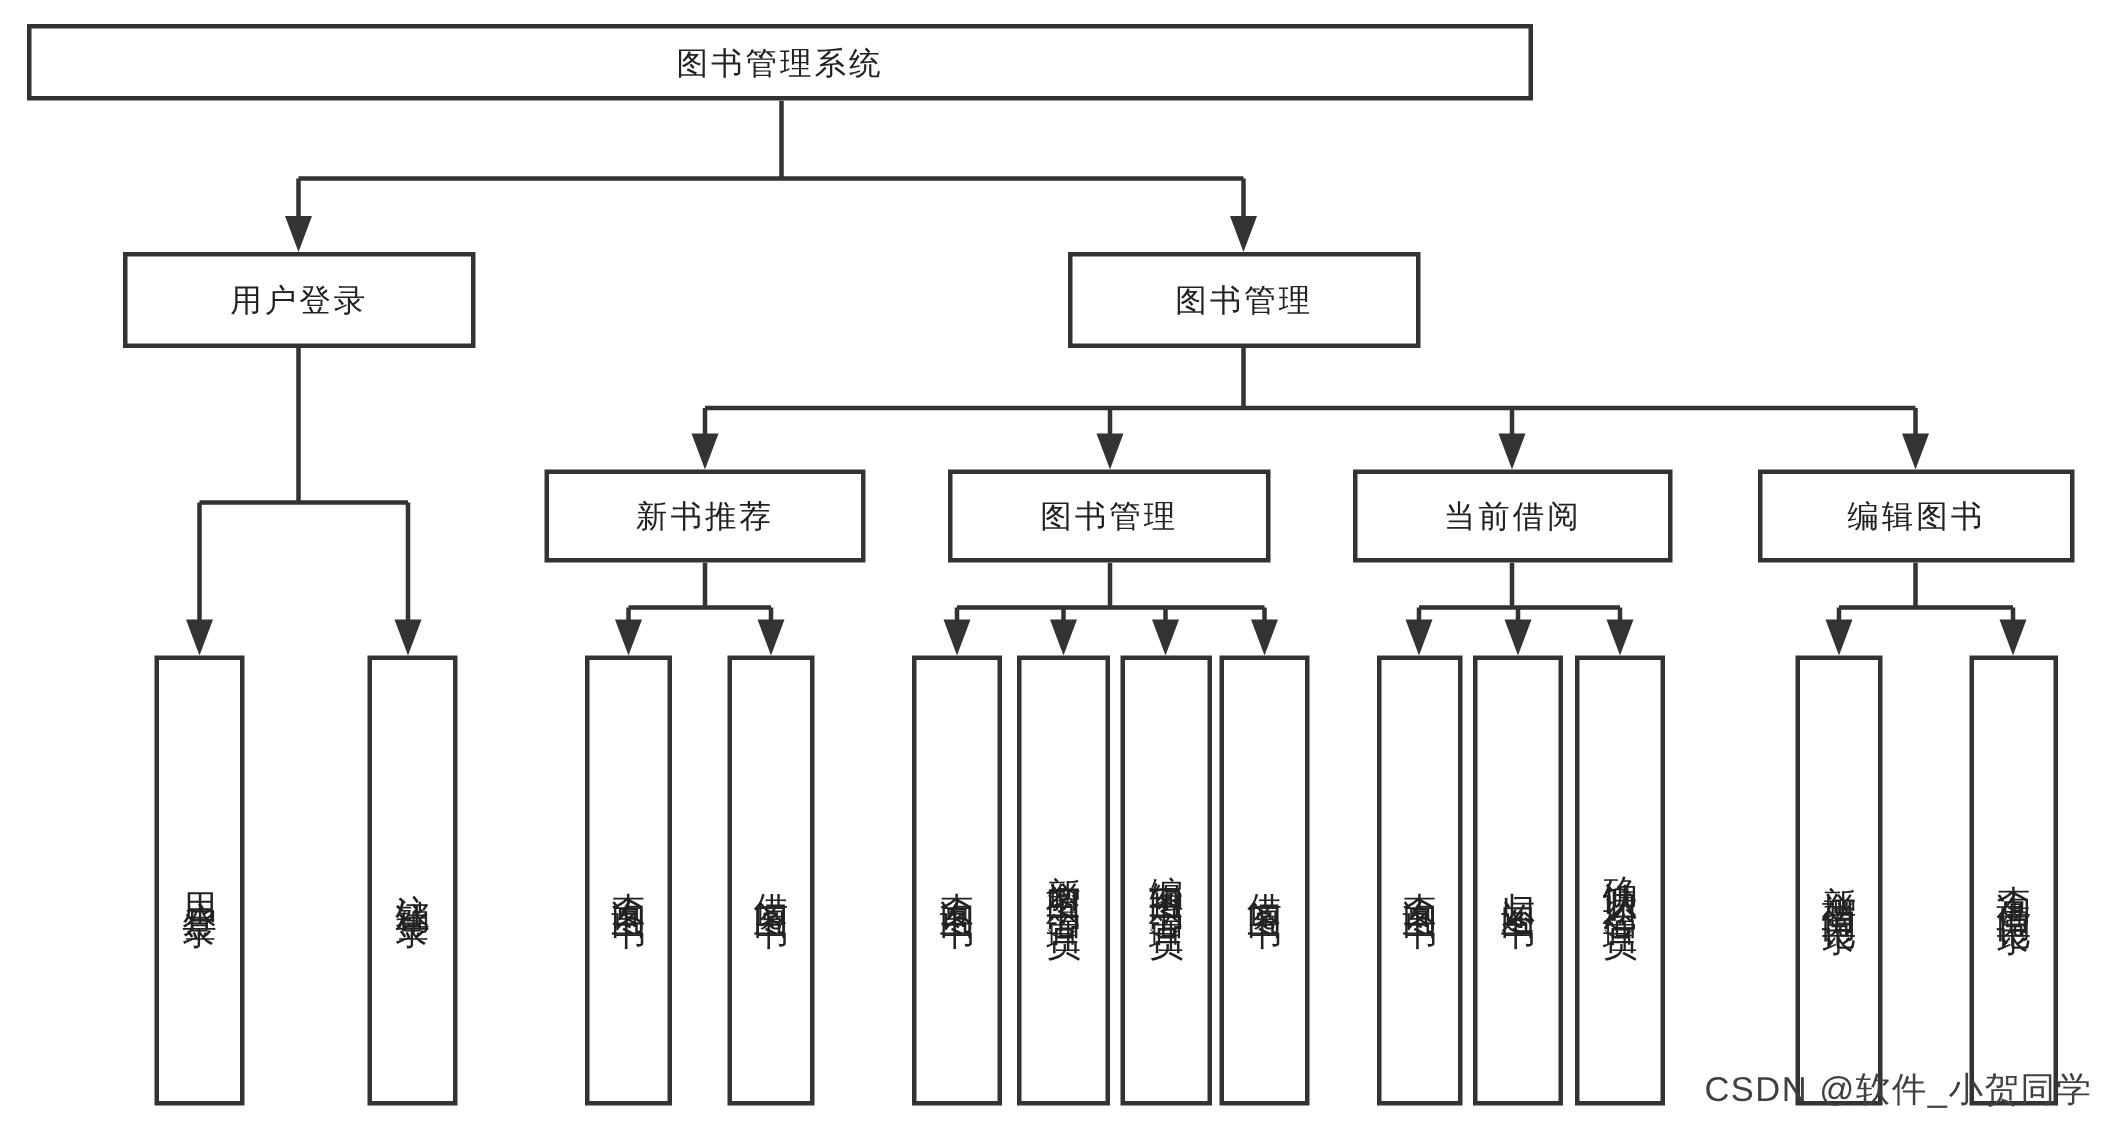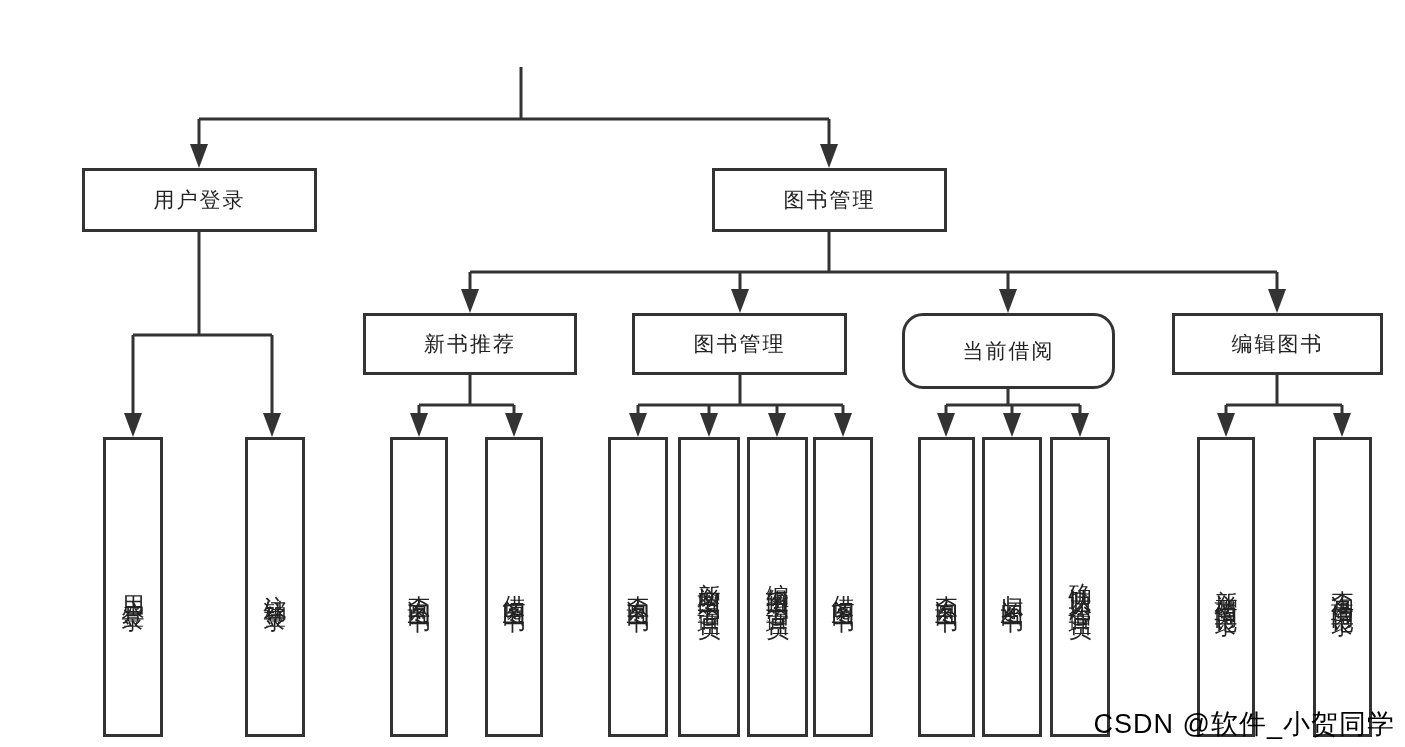--- a/index.html
+++ b/index.html
@@ -23,32 +23,32 @@
   .h-node{font-size:21px;letter-spacing:2px;white-space:nowrap;}
   .v-node{
     writing-mode:vertical-rl;
     font-size:23px;
     letter-spacing:5px;
     line-height:1;
   }
   .watermark{
     position:absolute;
     right:10px;bottom:5px;
-    color:#000000;
-    font-size:27px;
+    color:#404040;
+    font-size:23px;
     letter-spacing:1px;
     white-space:nowrap;
   }
   
   #n-root{left:18px;top:16px;width:1004px;height:51px;}
   #n-login{left:82px;top:168px;width:235px;height:64px;}
   #n-mgmt{left:712px;top:168px;width:235px;height:64px;}
   #n-newbook{left:363px;top:313px;width:214px;height:62px;}
   #n-bookborrow{left:632px;top:313px;width:215px;height:62px;}
-  #n-currentborrow{left:902px;top:313px;width:213px;height:76px;border-radius:21px;}
+  #n-currentborrow{left:902px;top:313px;width:213px;height:62px;}
   #n-borrowrecords{left:1172px;top:313px;width:211px;height:62px;}
   .leaf{top:437px;height:300px;}
   #l-userlogin{left:103px;width:60px;}
   #l-logout{left:245px;width:60px;}
   #l-query1{left:390px;width:58px;}
   #l-borrow1{left:485px;width:58px;}
   #l-query2{left:608px;width:60px;}
   #l-addbook{left:678px;width:62px;}
   #l-editbook{left:747px;width:61px;}
   #l-borrow2{left:813px;width:60px;}
@@ -96,20 +96,21 @@
       <polygon points="768,413 786,413 777,437"></polygon>
       <polygon points="834,413 852,413 843,437"></polygon>
       <polygon points="937,413 955,413 946,437"></polygon>
       <polygon points="1003,413 1021,413 1012,437"></polygon>
       <polygon points="1071,413 1089,413 1080,437"></polygon>
       <polygon points="1217,413 1235,413 1226,437"></polygon>
       <polygon points="1333,413 1351,413 1342,437"></polygon>
     </g>
   </svg>
 
+  <div id="n-root" class="node h-node">图书管理系统</div>
 
   <div id="n-login" class="node h-node">用户登录</div>
   <div id="n-mgmt" class="node h-node">图书管理</div>
 
   <div id="n-newbook" class="node h-node">新书推荐</div>
   <div id="n-bookborrow" class="node h-node">图书管理</div>
   <div id="n-currentborrow" class="node h-node">当前借阅</div>
   <div id="n-borrowrecords" class="node h-node">编辑图书</div>
 
   <div id="l-userlogin" class="node v-node leaf">用户登录</div>

